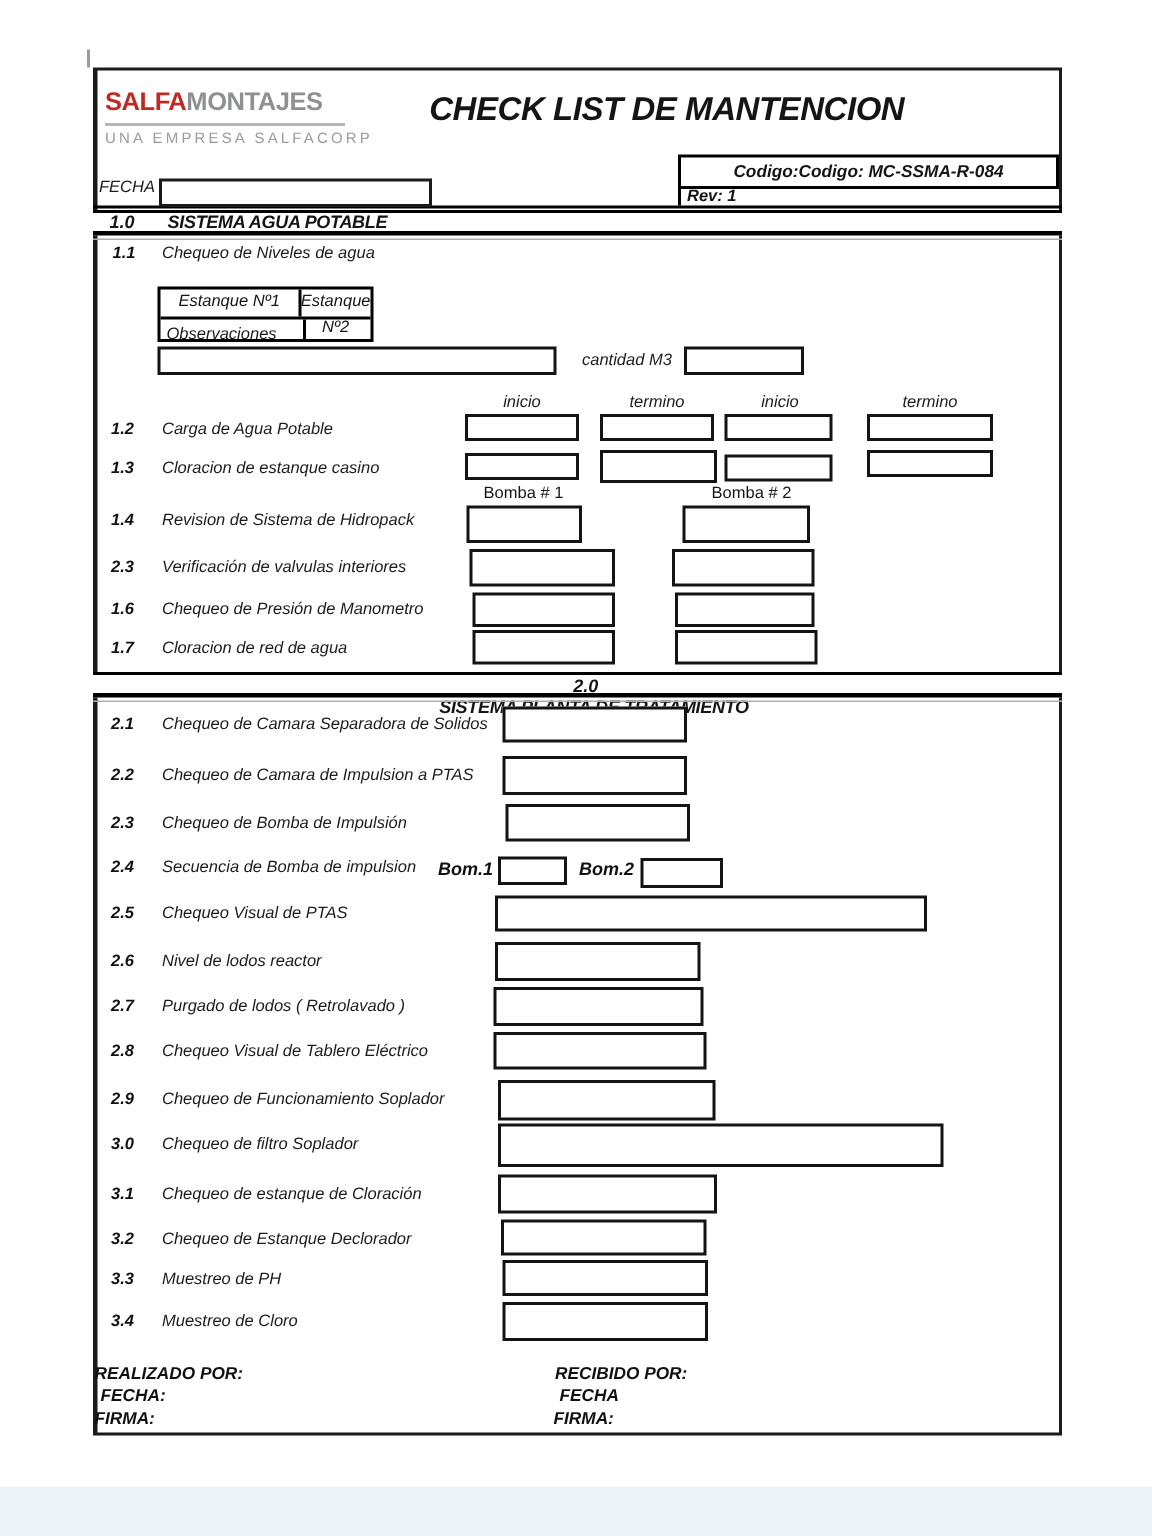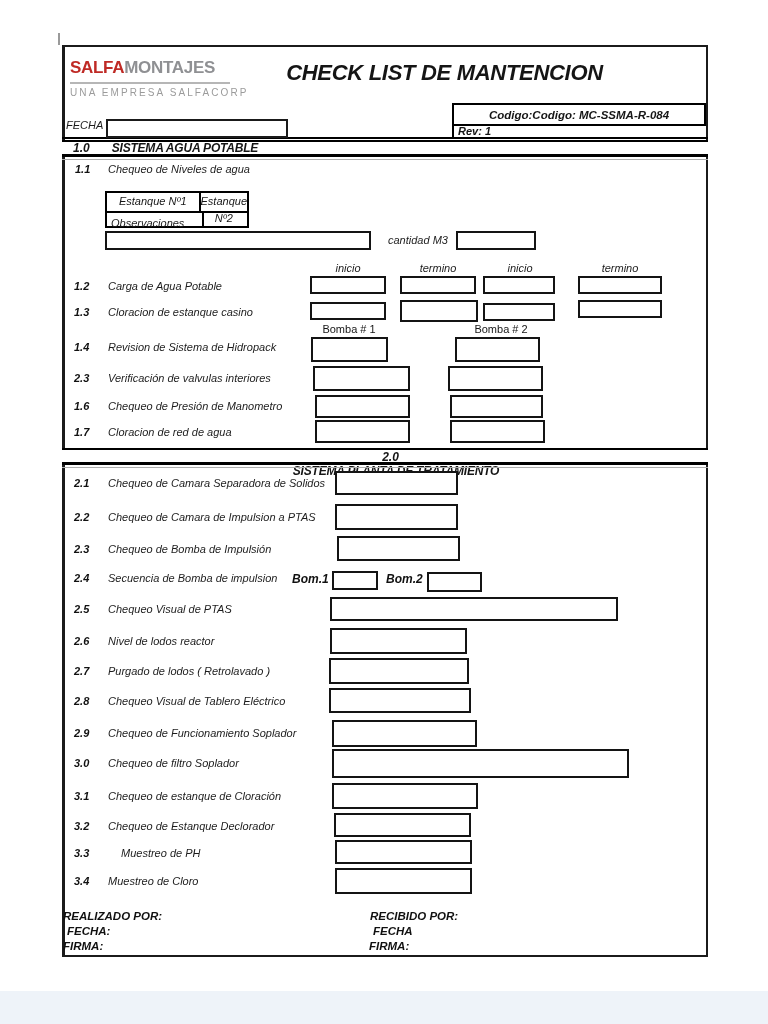--- a/index.html
+++ b/index.html
@@ -164,21 +164,21 @@
 
   <div class="num" style="left:74px;top:790px;">3.1</div>
   <div class="lbl" style="left:108px;top:790px;">Chequeo de estanque de Cloración</div>
   <div class="box" style="left:332px;top:783px;width:142px;height:22px;"></div>
 
   <div class="num" style="left:74px;top:820px;">3.2</div>
   <div class="lbl" style="left:108px;top:820px;">Chequeo de Estanque Declorador</div>
   <div class="box" style="left:334px;top:813px;width:133px;height:20px;"></div>
 
   <div class="num" style="left:74px;top:847px;">3.3</div>
-  <div class="lbl" style="left:108px;top:847px;margin-left:13px;">Muestreo de PH</div>
+  <div class="lbl" style="left:108px;top:847px;">Muestreo de PH</div>
   <div class="box" style="left:335px;top:840px;width:133px;height:20px;"></div>
 
   <div class="num" style="left:74px;top:875px;">3.4</div>
   <div class="lbl" style="left:108px;top:875px;">Muestreo de Cloro</div>
   <div class="box" style="left:335px;top:868px;width:133px;height:22px;"></div>
 
   <div class="num" style="left:63px;top:910px;font-size:11.5px;">REALIZADO POR:</div>
   <div class="num" style="left:67px;top:925px;font-size:11.5px;">FECHA:</div>
   <div class="num" style="left:63px;top:940px;font-size:11.5px;">FIRMA:</div>
   <div class="num" style="left:370px;top:910px;font-size:11.5px;text-align:center;">RECIBIDO POR:</div>

